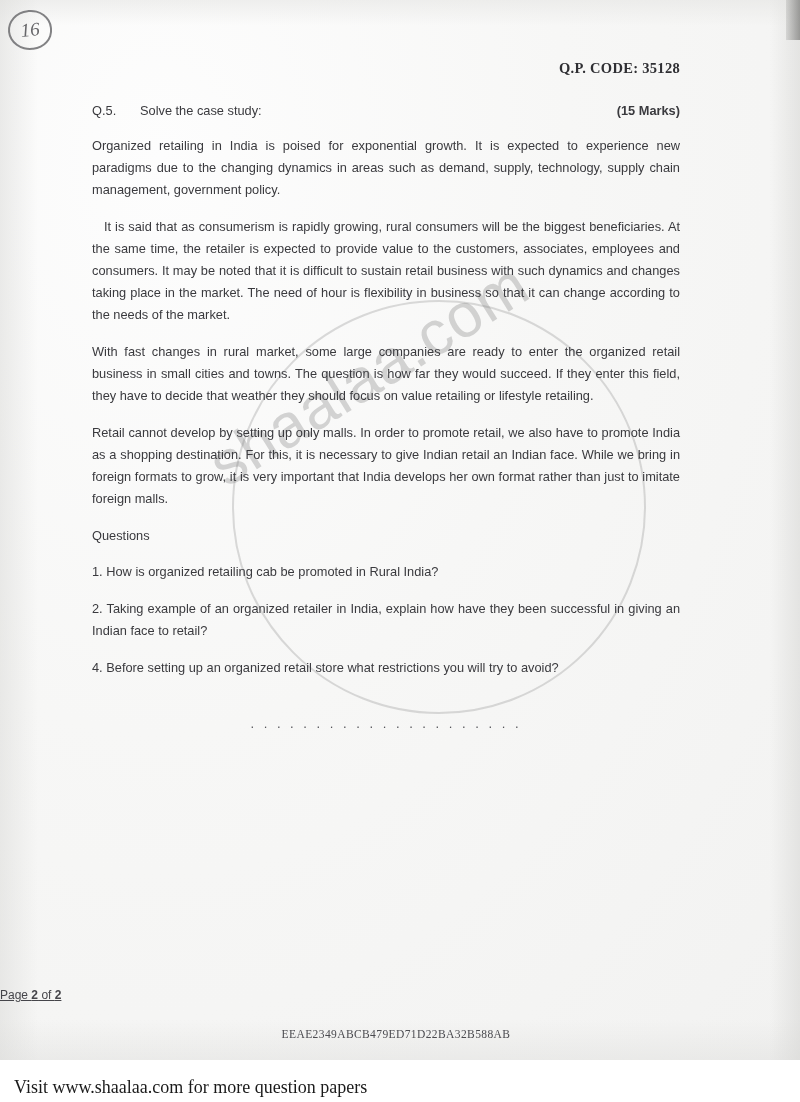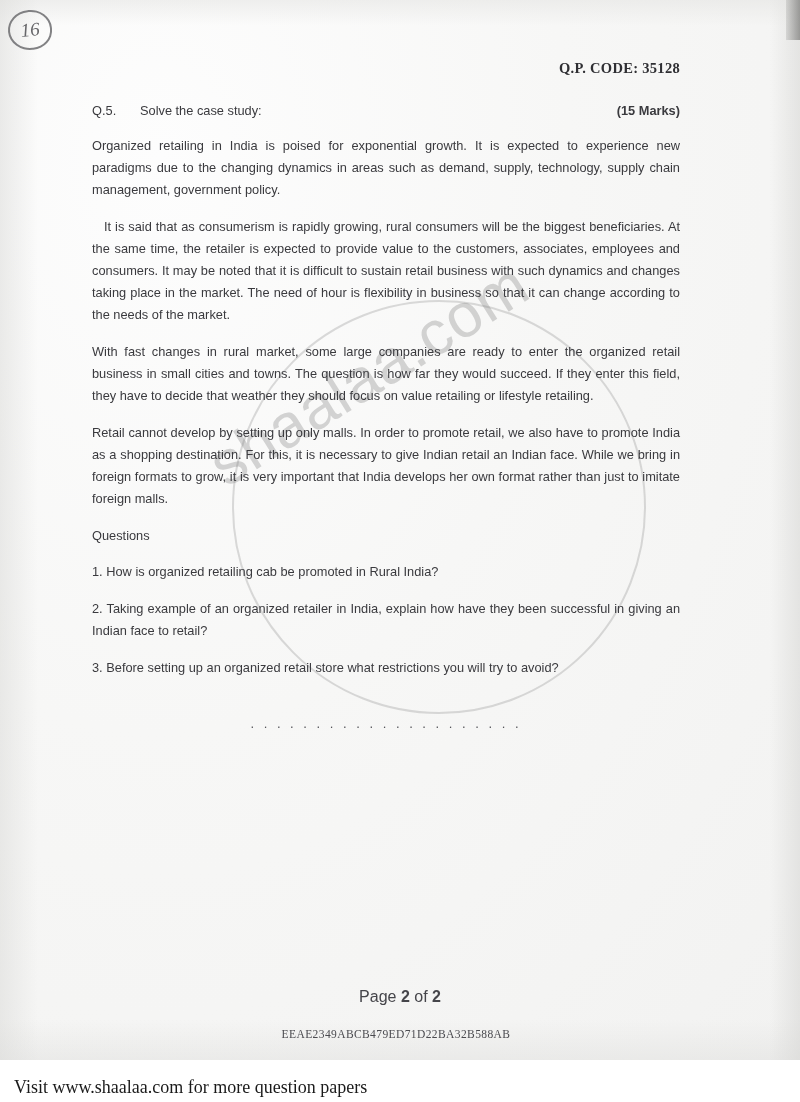--- a/index.html
+++ b/index.html
@@ -152,23 +152,24 @@
     color: #55555a;
     font-size: 13px;
   }
 
   
   .page-footer {
     position: absolute;
     left: 0;
     right: 0;
     top: 988px;
-    text-align: center;
-    font-size: 16px;
+    text-align: left;
+    font-size: 12px;
     color: #45454a;
+    text-decoration: underline;
   }
   .page-footer b { font-weight: bold; }
   .doc-hash {
     position: absolute;
     left: 0;
     right: 8px;
     top: 1028px;
     text-align: center;
     font-family: "Liberation Serif", serif;
     font-size: 11.5px;
@@ -217,21 +218,21 @@
 
     <p class="para">Organized retailing in India is poised for exponential growth. It is expected to experience new paradigms due to the changing dynamics in areas such as demand, supply, technology, supply chain management, government policy.</p>
     <p class="para indent-first">It is said that as consumerism is rapidly growing, rural consumers will be the biggest beneficiaries. At the same time, the retailer is expected to provide value to the customers, associates, employees and consumers. It may be noted that it is difficult to sustain retail business with such dynamics and changes taking place in the market. The need of hour is flexibility in business so that it can change according to the needs of the market.</p>
     <p class="para">With fast changes in rural market, some large companies are ready to enter the organized retail business in small cities and towns. The question is how far they would succeed. If they enter this field, they have to decide that weather they should focus on value retailing or lifestyle retailing.</p>
     <p class="para">Retail cannot develop by setting up only malls. In order to promote retail, we also have to promote India as a shopping destination. For this, it is necessary to give Indian retail an Indian face. While we bring in foreign formats to grow, it is very important that India develops her own format rather than just to imitate foreign malls.</p>
 
     <div class="questions-label">Questions</div>
 
     <p class="qitem">1. How is organized retailing cab be promoted in Rural India?</p>
     <p class="qitem">2. Taking example of an organized retailer in India, explain how have they been successful in giving an Indian face to retail?</p>
-    <p class="qitem">3. Before setting up an organized retail store what restrictions you will try to avoid?</p>
+    <p class="qitem">4. Before setting up an organized retail store what restrictions you will try to avoid?</p>
 
     <div class="dotted-rule">. . . . . . . . . . . . . . . . . . . . .</div>
   </div>
 
   <div class="page-footer">
     <span>Page </span><b>2</b><span> of </span><b>2</b>
   </div>
 
   <div class="doc-hash">EEAE2349ABCB479ED71D22BA32B588AB</div>
 </div>

